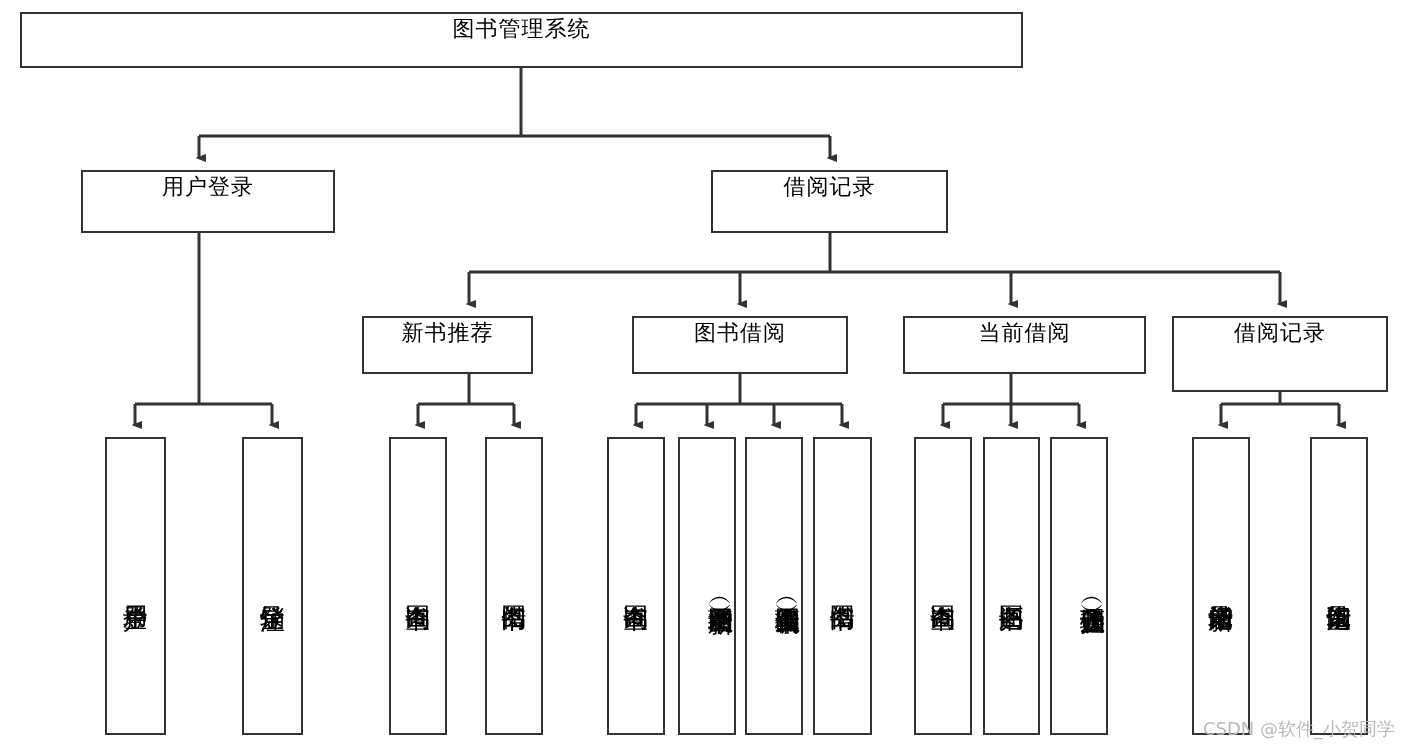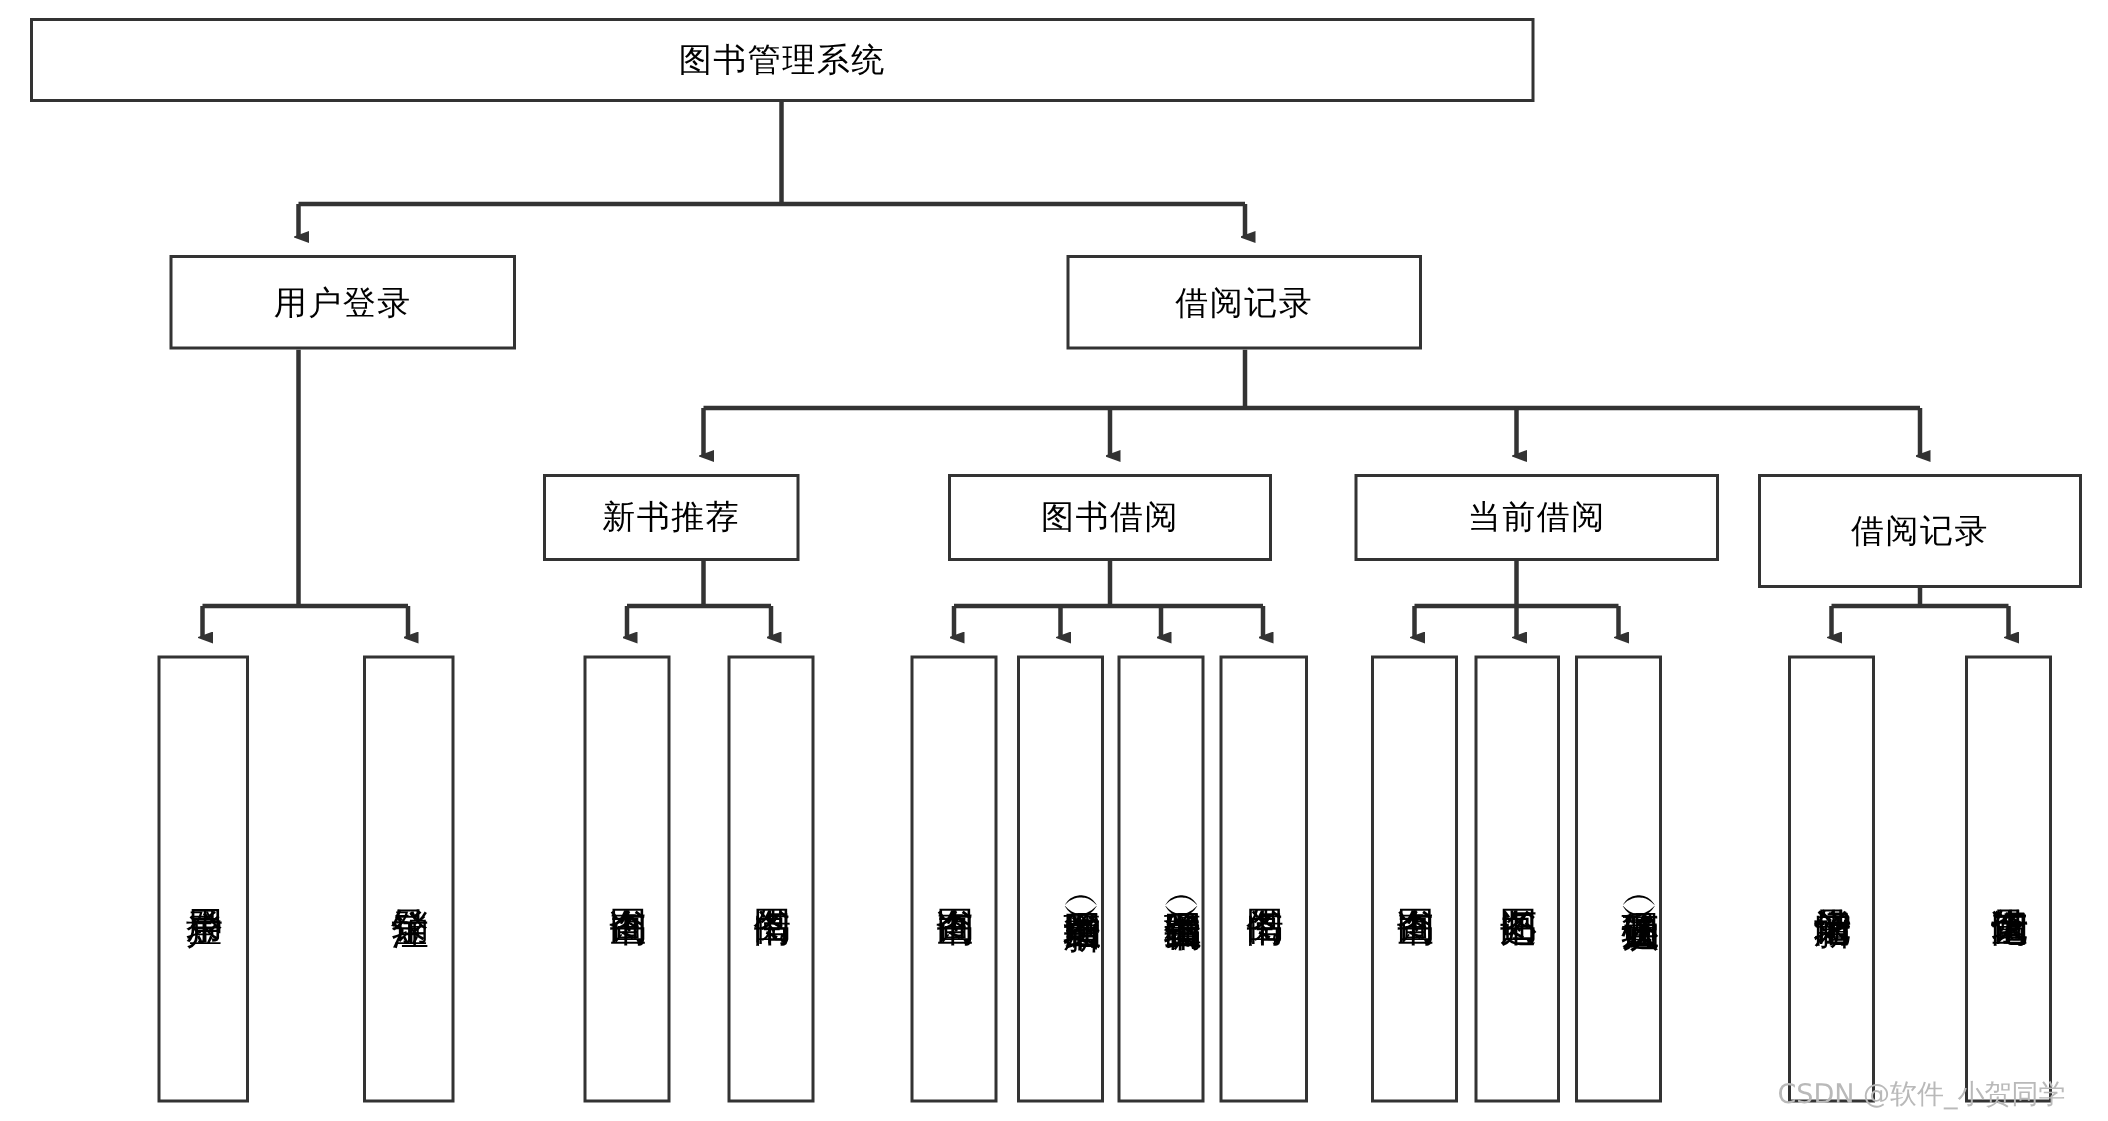--- a/index.html
+++ b/index.html
@@ -23,21 +23,20 @@
     top: 0;
     width: 1405px;
     height: 747px;
   }
   .node {
     position: absolute;
     box-sizing: border-box;
     background: #ffffff;
     border: 2px solid #333333;
     display: flex;
-    align-items: center;
     justify-content: center;
     color: #000000;
     z-index: 3;
   }
   .node.horiz {
     font-size: 22px;
     letter-spacing: 1px;
   }
   .node.vert {
     writing-mode: vertical-rl;
@@ -51,21 +50,21 @@
   }
   .node.vert.tall {
     align-items: center;
     padding-top: 0;
   }
   .node .lbl {
     display: block;
   }
   .watermark {
     position: absolute;
-    right: 28px;
+    right: 10px;
     bottom: 6px;
     font-size: 18px;
     color: #b9b9b9;
     z-index: 9;
     white-space: nowrap;
     font-family: "DejaVu Sans", sans-serif;
   }
 </style>
 </head>
 <body>
@@ -119,21 +118,21 @@
       <path d="M1221,404 L1339,404"></path>
       <path d="M1221,404 L1221,425" marker-end="url(#arrow)"></path>
       <path d="M1339,404 L1339,425" marker-end="url(#arrow)"></path>
     </g>
   </svg>
 
   <div class="node horiz" style="left:20px; top:12px; width:1003px; height:56px;">
     <span class="lbl">图书管理系统</span>
   </div>
 
-  <div class="node horiz" style="left:81px; top:170px; width:231px; height:63px;margin-left:32px;">
+  <div class="node horiz" style="left:81px; top:170px; width:254px; height:63px;">
     <span class="lbl">用户登录</span>
   </div>
   <div class="node horiz" style="left:711px; top:170px; width:237px; height:63px;">
     <span class="lbl">借阅记录</span>
   </div>
 
   <div class="node horiz" style="left:362px; top:316px; width:171px; height:58px;">
     <span class="lbl">新书推荐</span>
   </div>
   <div class="node horiz" style="left:632px; top:316px; width:216px; height:58px;">

